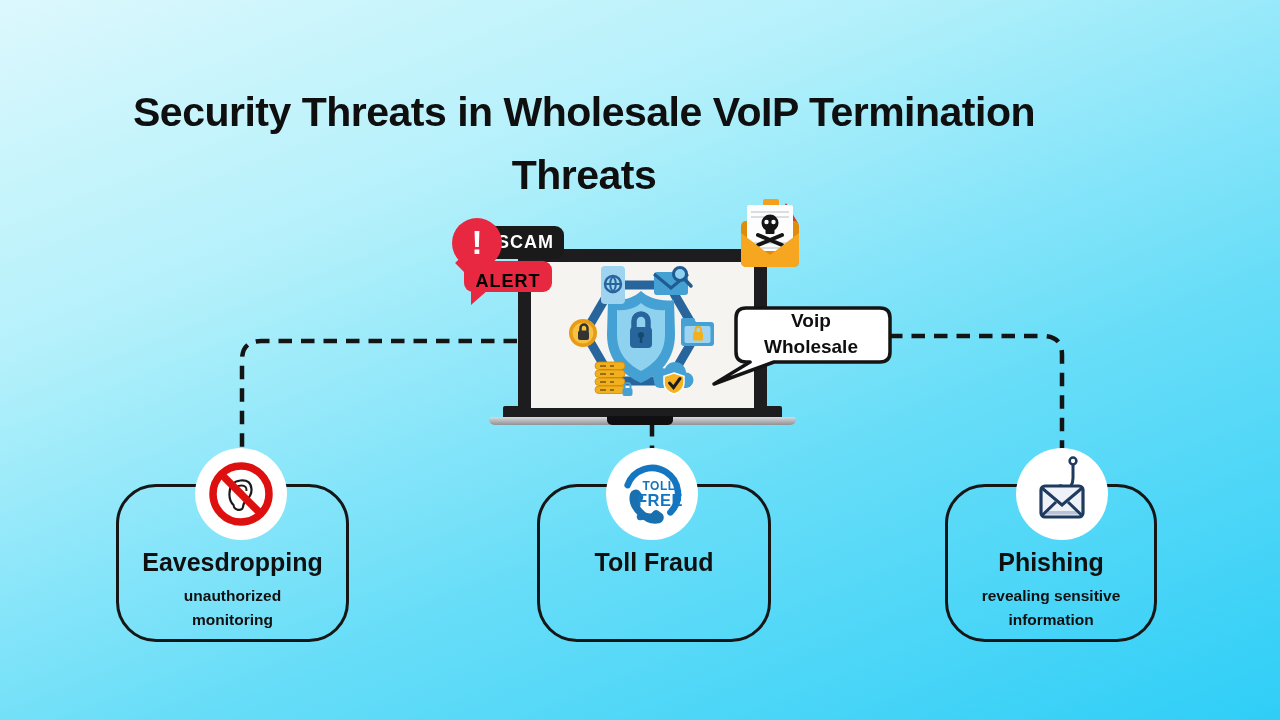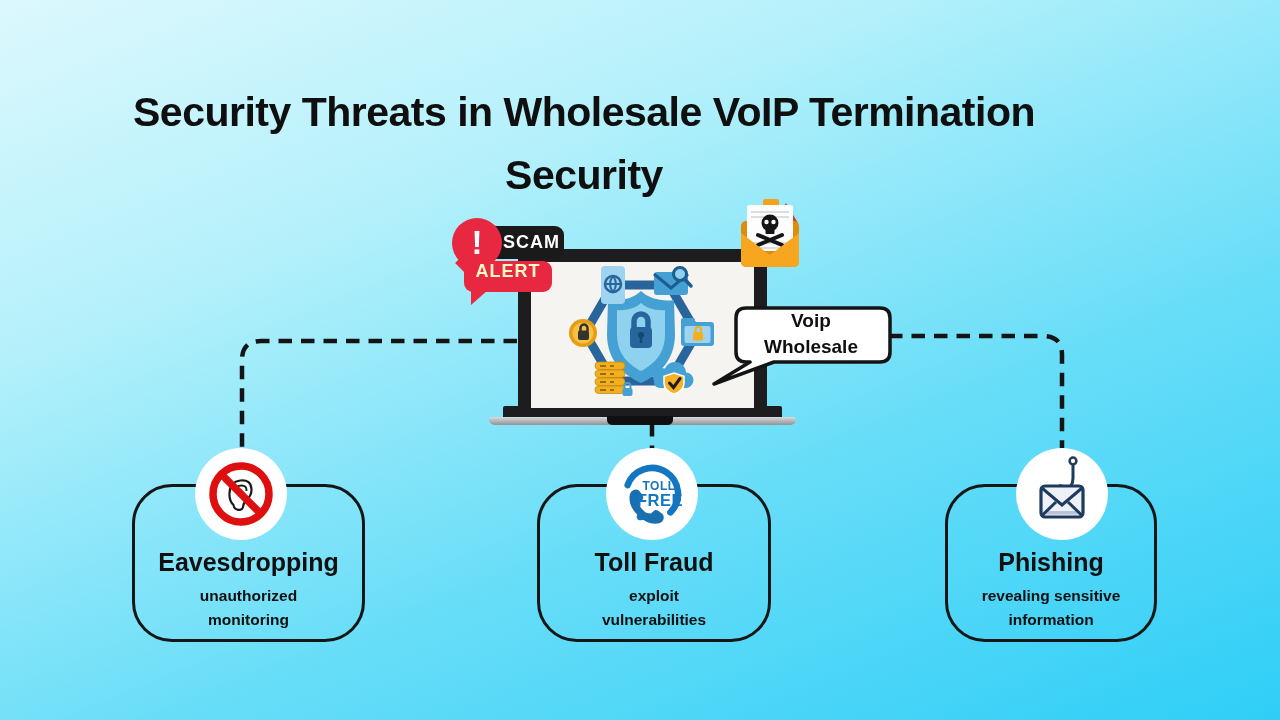--- a/index.html
+++ b/index.html
@@ -28,63 +28,63 @@
     background:#f5f4f1; z-index:5; }
   .laptop-hinge { position:absolute; left:503px; top:406px; width:279px; height:13px;
     background:#1d1d1f; border-radius:2px; z-index:4; }
   .laptop-notch { position:absolute; left:607px; top:416px; width:66px; height:9px;
     background:#101012; border-radius:0 0 5px 5px; z-index:6; }
   .laptop-plate { position:absolute; left:489px; top:417px; width:307px; height:8px;
     background:linear-gradient(#d8dadc,#8f9296); border-radius:4px 4px 10px 10px; z-index:5; }
   
   .scam-black { position:absolute; left:473px; top:226px; width:91px; height:33px;
     background:#1a1a1a; border-radius:9px; z-index:6;
-    display:flex; align-items:center; justify-content:flex-end; padding-right:4px;
+    display:flex; align-items:center; justify-content:flex-end; padding-right:10px;
     color:#fff; font-size:18px; font-weight:700; letter-spacing:1px; }
   .scam-circle { position:absolute; left:452px; top:218px; width:50px; height:50px;
     background:#e82740; border-radius:50%; z-index:7;
     display:flex; align-items:center; justify-content:center;
     color:#fff; font-size:33px; font-weight:700; }
   .scam-circle-tail { position:absolute; left:458px; top:256px; width:14px; height:14px;
     background:#e82740; transform:rotate(45deg); z-index:6; }
   .alert-red { position:absolute; left:464px; top:261px; width:88px; height:31px;
     background:#e82740; border-radius:9px; z-index:8;
-    display:flex; align-items:flex-start; justify-content:center;
-    color:#fef9c3; font-size:18px; font-weight:700; letter-spacing:1px; }
+    display:flex; align-items:flex-end; justify-content:center;
+    color:#000000; font-size:18px; font-weight:700; letter-spacing:1px; }
   .alert-tail { position:absolute; left:471px; top:290px; width:0; height:0;
     border-left:17px solid #e82740; border-bottom:15px solid transparent; z-index:7; }
   
   .skull-envelope { position:absolute; left:739px; top:197px; z-index:6; }
   
   .bubble-svg { position:absolute; left:700px; top:300px; z-index:9; }
   .bubble-text { position:absolute; left:736px; top:308px; width:150px; z-index:10;
     text-align:center; color:#0f0f0f; font-size:19px; font-weight:700; line-height:26px; }
   
   .card { position:absolute; top:484px; height:158px;
     border:3.5px solid #161616; border-radius:40px; z-index:2;
     display:flex; flex-direction:column; align-items:center; padding-top:60px; }
-  .card-1 { left:132px; width:233px; }
+  .card-1 { left:116px; width:233px; }
   .card-2 { left:537px; width:234px; }
   .card-3 { left:945px; width:212px; }
   .card-title { color:#101010; font-size:25px; font-weight:700; line-height:30px; }
   .card-sub { color:#101010; font-size:15.5px; font-weight:700; line-height:24px; text-align:center; margin-top:7px; }
   .icon-circle { position:absolute; top:448px; width:92px; height:92px;
     background:#ffffff; border-radius:50%; z-index:3;
     display:flex; align-items:center; justify-content:flex-end; }
   .circle-1 { left:195px; } .circle-2 { left:606px; } .circle-3 { left:1016px; }
   .tollfree-label { font-weight:700; fill:#1476c0; }
 </style>
 </head>
 <body>
 
 <div id="canvas">
 
   <div class="title">
     <div>Security Threats in Wholesale VoIP Termination</div>
-    <div>Security</div>
+    <div>Threats</div>
   </div>
 
   <svg id="connector-layer" width="1280" height="720" viewBox="0 0 1280 720">
     <path d="M 517 341 H 261 Q 242 341 242 360 V 452"></path>
     <path d="M 889 336 H 1043 Q 1062 336 1062 355 V 450"></path>
     <path d="M 652 423 V 453"></path>
   </svg>
 
   <div class="laptop-bezel"></div>
   <div class="laptop-hinge"></div>
@@ -205,24 +205,20 @@
         <path d="M40 44 Q40.5 37.5 46.5 37.5 Q52 37.6 51.5 43" fill="none" stroke="#1a1a1a" stroke-width="2"></path>
         <path d="M45 41 Q51.5 44 46.5 51 Q44.5 48 43 46.5 Z" fill="#1a1a1a"></path>
       </g>
       <circle cx="46" cy="46" r="28" fill="none" stroke="#de0f0f" stroke-width="7.5"></circle>
       <line x1="26.2" y1="26.2" x2="65.8" y2="65.8" stroke="#de0f0f" stroke-width="7.5"></line>
     </svg>
   </div>
 
   <div class="card card-2">
     <div class="card-title">Toll Fraud</div>
-    <div class="card-sub">
-      <div>exploit</div>
-      <div>vulnerabilities</div>
-    </div>
   </div>
   <div class="icon-circle circle-2">
     <svg width="92" height="92" viewBox="0 0 92 92">
       <path d="M 21.6 37.1 A 26 26 0 1 1 64.4 64.4" fill="none" stroke="#1476c0" stroke-width="6.5" stroke-linecap="round"></path>
       <path d="M 34 69 A 26 26 0 0 1 52 71" fill="none" stroke="#1476c0" stroke-width="6.5" stroke-linecap="round"></path>
       <path d="M24 46 a 6 6 0 0 1 9 -3.5 l 3.5 4.5 a 4.2 4.2 0 0 1 -1 5.5 l -3 2.8 a 21 21 0 0 0 11.5 11.5 l 2.8 -3 a 4.2 4.2 0 0 1 5.5 -1 l 4.5 3.5 a 6 6 0 0 1 -3.5 9 q -11 2.5 -21.5 -8 t -7.8 -21.3 z" fill="#1a6fae"></path>
       <text class="tollfree-label" x="53" y="42" font-size="12" text-anchor="middle" letter-spacing="0.5">TOLL</text>
       <text class="tollfree-label" x="54" y="58" font-size="16.5" text-anchor="middle" letter-spacing="0.5">FREE</text>
     </svg>
   </div>

